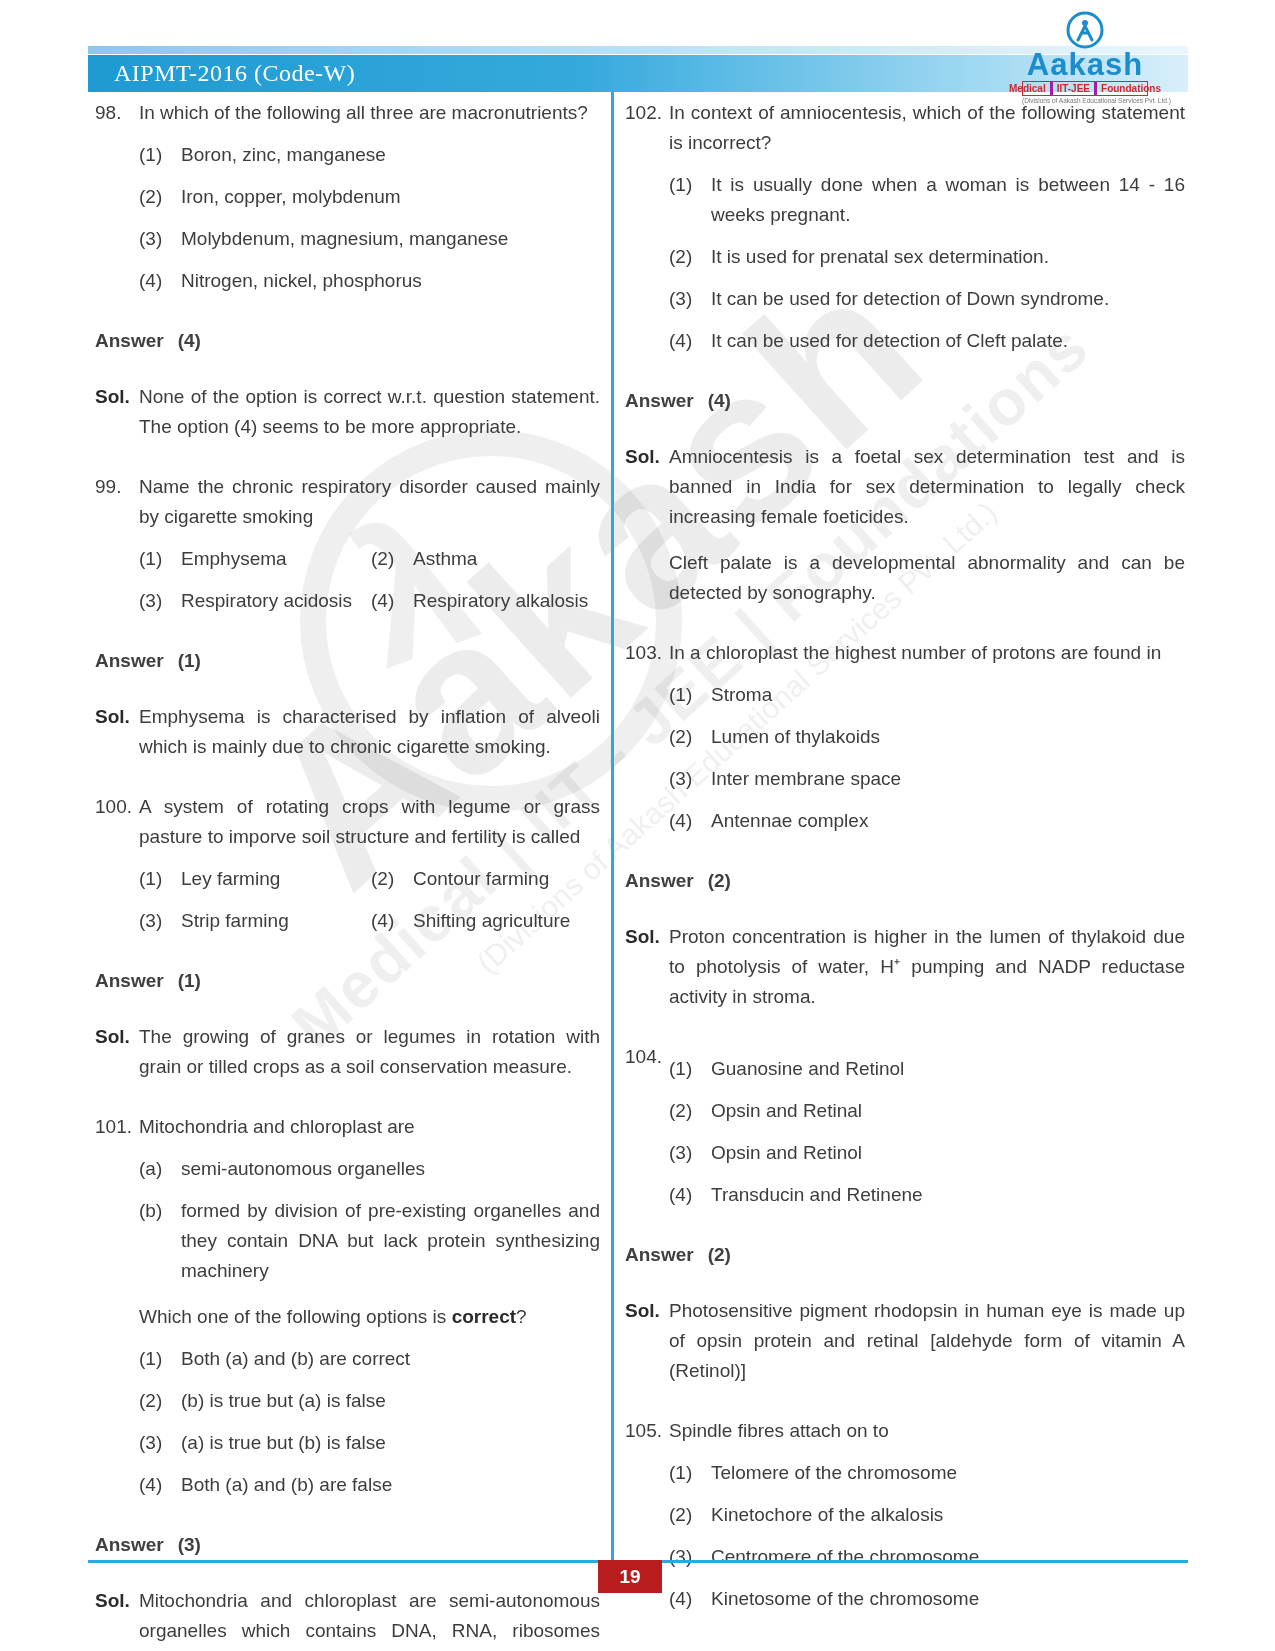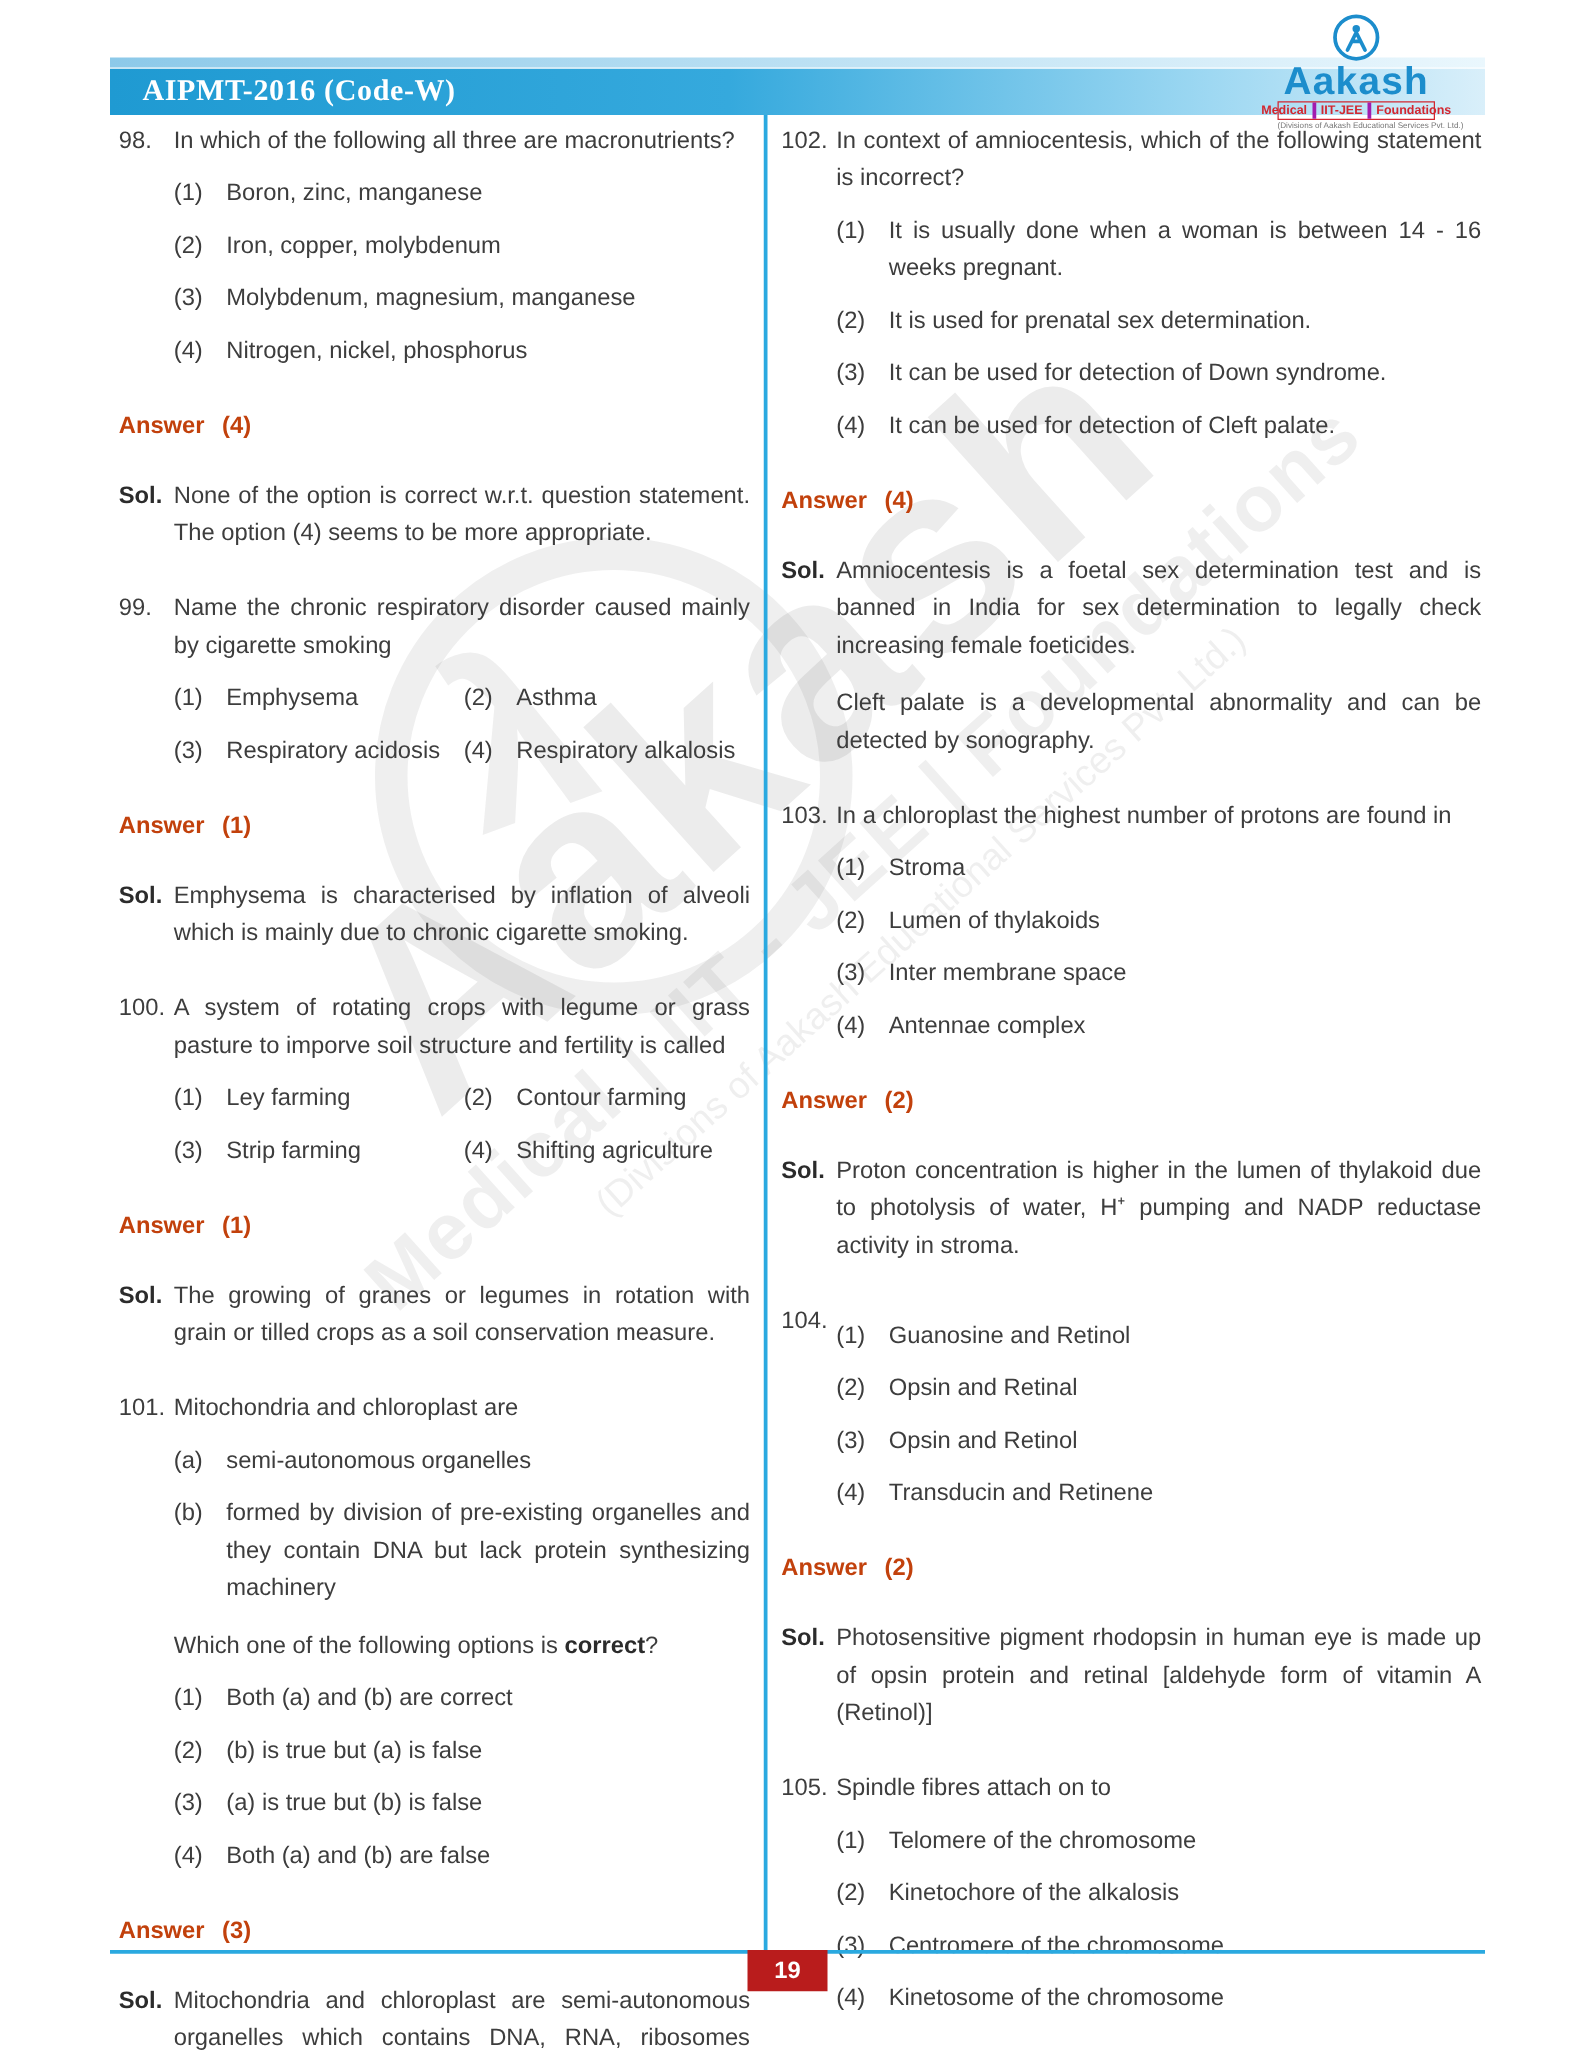--- a/index.html
+++ b/index.html
@@ -6,21 +6,21 @@
   body{
     width:1275px;height:1651px;position:relative;background:#ffffff;
     font-family:"Liberation Sans", sans-serif;color:#3d3d3d;
   }
   
   .banner-strip{position:absolute;left:88px;top:46px;width:1100px;height:8px;
     background:linear-gradient(to right,#8cc9e9,#eaf7fd);}
   .banner{position:absolute;left:88px;top:55px;width:1100px;height:37px;
     background:linear-gradient(to right,#1f9ad2 0%,#35a9dd 45%,#9ed8f2 80%,#d9effa 100%);
     display:flex;align-items:center;}
-  .banner-title{font-family:"Liberation Serif", serif;font-weight:bold;color:#ffffff;
+  .banner-title{font-family:"Liberation Serif", serif;font-weight:normal;color:#ffffff;
     font-size:24px;padding-left:26px;letter-spacing:.5px;}
   .logo{position:absolute;left:1022px;top:10px;width:126px;text-align:center;}
   .logo-circle{display:block;margin:0 auto;}
   .logo-brand{font-size:31px;font-weight:bold;color:#1c8dcc;letter-spacing:1px;line-height:30px;}
   .logo-tagline{display:flex;justify-content:center;border:1px solid #d22730;margin-top:1px;}
   .logo-tagline span{font-size:10px;font-weight:bold;color:#d22730;padding:1px 4px;white-space:nowrap;}
   .logo-tagline span + span{border-left:3px solid #a21caf;}
   .logo-sub{font-size:6.5px;color:#777;margin-top:1px;white-space:nowrap;}
   
   .wm{position:absolute;left:0;top:0;width:1275px;height:1651px;pointer-events:none;z-index:0;}
@@ -44,21 +44,21 @@
   .qtext{font-size:19px;line-height:30px;text-align:justify;}
   .opt{display:flex;margin-top:12px;}
   .opt .lbl{width:42px;flex:none;font-size:19px;line-height:30px;}
   .opt .txt{flex:1;font-size:19px;line-height:30px;text-align:justify;}
   .optrow{display:grid;grid-template-columns:232px 1fr;margin-top:12px;}
   .optrow .cell{display:flex;}
   .optrow .lbl{width:42px;flex:none;font-size:19px;line-height:30px;}
   .optrow .txt{font-size:19px;line-height:30px;}
   .prompt{margin-top:16px;font-size:19px;line-height:30px;}
   .prompt b{color:#2b2b2b;}
-  .answer{font-weight:bold;color:#c2410c;font-size:19px;line-height:30px;margin:0 0 26px 0;}
+  .answer{font-weight:bold;color:#404040;font-size:19px;line-height:30px;margin:0 0 26px 0;}
   .answer .aval{margin-left:14px;}
   .sol{display:grid;grid-template-columns:44px 1fr;margin-bottom:30px;}
   .sol .slbl{font-weight:bold;color:#2b2b2b;font-size:19px;line-height:30px;}
   .sol .stext{font-size:19px;line-height:30px;text-align:justify;}
   .sol .stext p{margin:0;}
   .sol .stext p + p{margin-top:16px;}
   
   .footer-line{position:absolute;left:88px;top:1560px;width:1100px;height:3px;background:#2aa9e0;z-index:1;}
   .page-badge{position:absolute;left:598px;top:1560px;width:64px;height:33px;background:#b91c1c;
     color:#ffffff;font-weight:bold;font-size:19px;display:flex;align-items:center;justify-content:center;z-index:2;}

